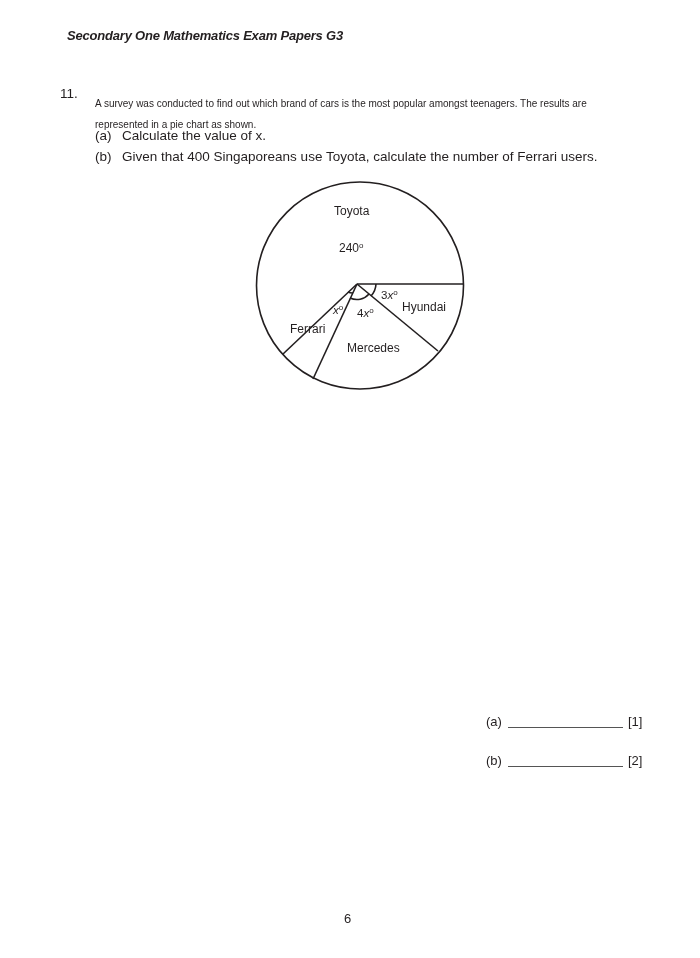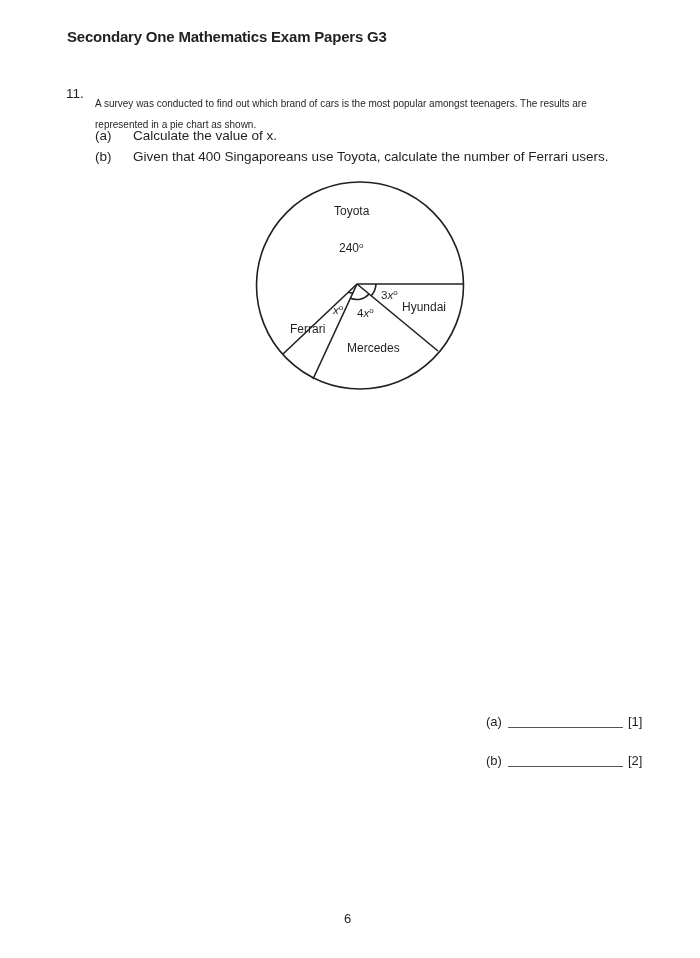--- a/index.html
+++ b/index.html
@@ -1,23 +1,23 @@
 <!DOCTYPE html>
 <html><head>
 <meta charset="utf-8">
 <style>
   html, body { margin: 0; padding: 0; background: #ffffff; }
   body { width: 700px; height: 958px; position: relative; overflow: hidden;
          font-family: "Liberation Sans", "DejaVu Sans", sans-serif; color: #231f20; }
-  .header { position: absolute; left: 67px; top: 28px; font-size: 15px; font-weight: bold; letter-spacing: -0.2px; text-align: right; }
-  .q-num { position: absolute; left: 66px; top: 86px; font-size: 13.5px; }
+  .header { position: absolute; left: 67px; top: 28px; font-size: 13px; font-style: italic; font-weight: bold; letter-spacing: -0.2px; text-align: right; }
+  .q-num { position: absolute; left: 60px; top: 86px; font-size: 13.5px; }
   .q-text { position: absolute; left: 95px; top: 93px; width: 520px; font-size: 10px; line-height: 21px; }
   .sub { position: absolute; font-size: 13.5px; }
   .sub .lbl { position: absolute; left: 0; }
-  .sub .txt { position: absolute; left: 38px; white-space: nowrap; text-align: right; }
+  .sub .txt { position: absolute; left: 27px; white-space: nowrap; text-align: right; }
   .pie { position: absolute; left: 0; top: 0; }
   .pie text { font-family: "Liberation Sans", "DejaVu Sans", sans-serif; fill: #231f20; }
   .ans { position: absolute; font-size: 13px; }
   .ans .line { position: absolute; left: 22px; top: 13px; width: 115px; border-top: 1px solid #555; }
   .ans .mark { position: absolute; left: 142px; top: 0; }
   .page-num { position: absolute; left: 344px; top: 911px; font-size: 13px; }
 </style>
 </head>
 <body>
 

